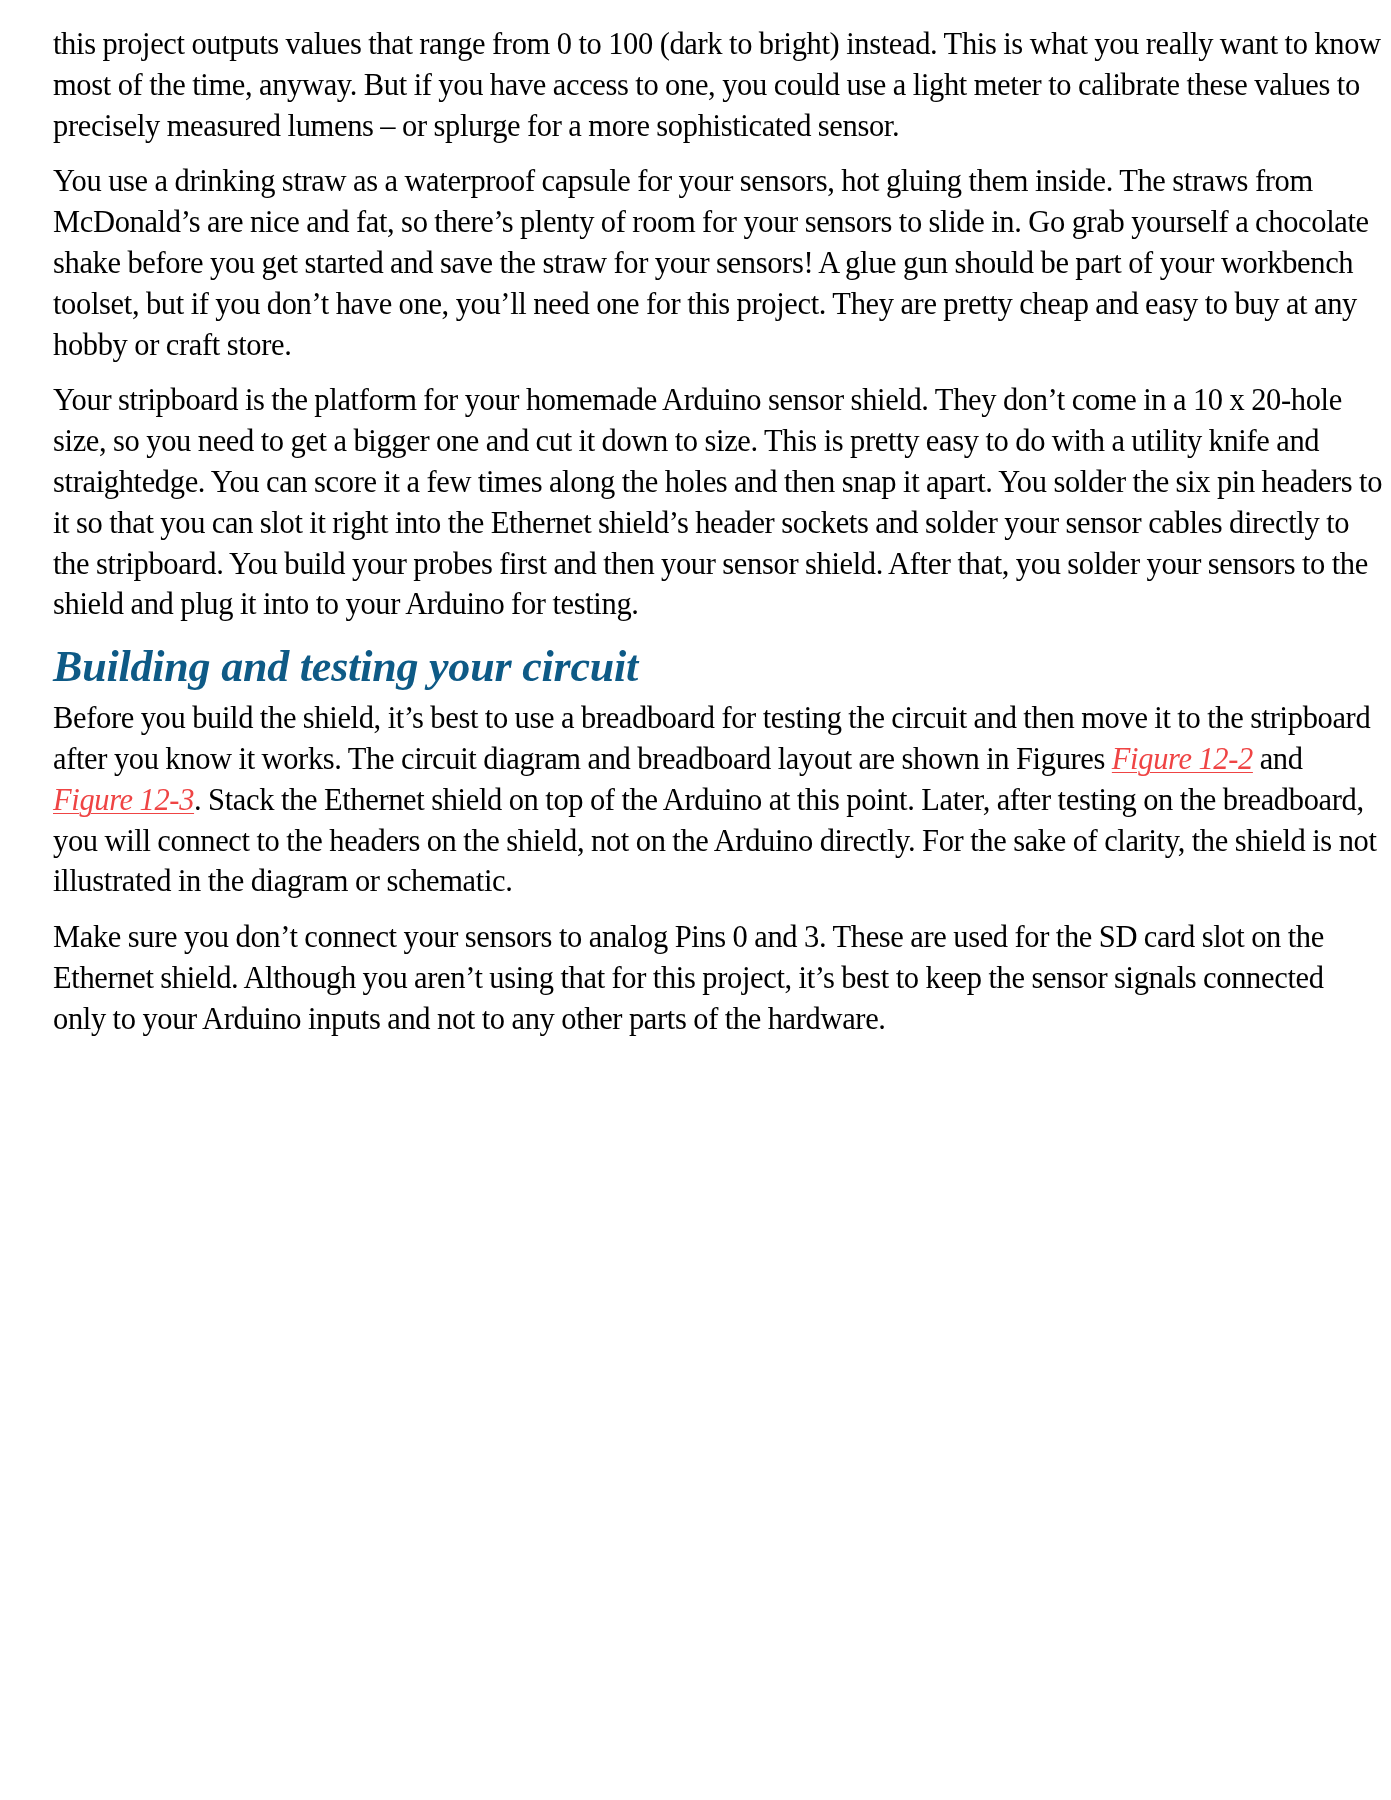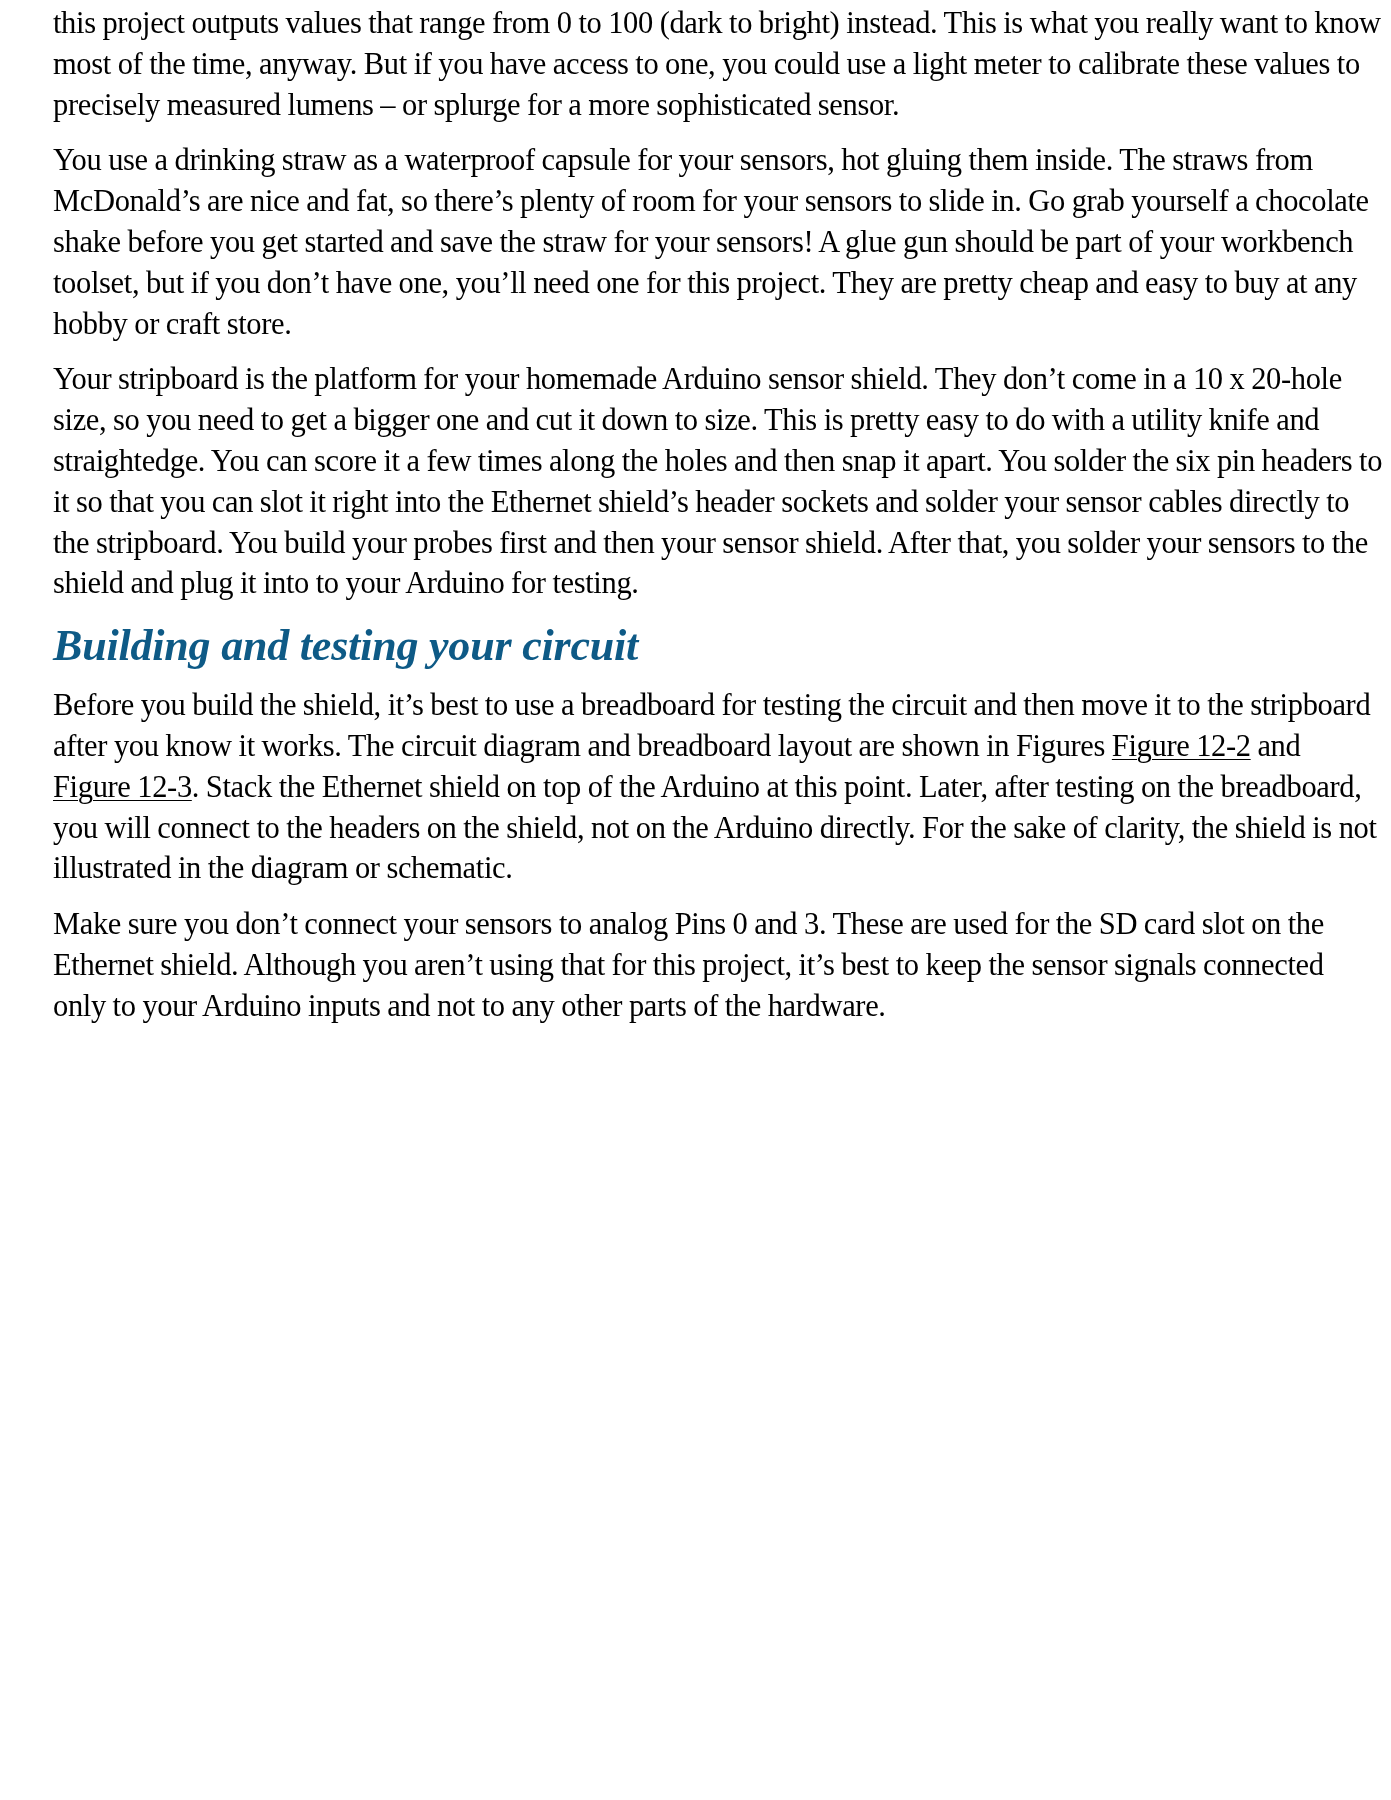--- a/index.html
+++ b/index.html
@@ -11,45 +11,46 @@
       width: 1391px;
       height: 1800px;
       overflow: hidden;
       position: relative;
       font-family: "Liberation Serif", serif;
       color: #000000;
     }
     .page {
       position: absolute;
       left: 53px;
-      top: 3px;
+      top: 24px;
       width: 1330px;
     }
     p.para {
       margin: 0 0 15px 0;
       font-size: 30.5px;
       line-height: 40.8px;
       letter-spacing: -0.35px;
       word-spacing: -0.5px;
     }
     h2.section-heading {
-      margin: 8px 0 12px 0;
+      margin: 8px 0 4px 0;
       font-family: "Liberation Serif", serif;
       font-style: italic;
       font-weight: bold;
       font-size: 44px;
       line-height: 54px;
       color: #0e5a86;
       letter-spacing: -0.2px;
     }
     a.fig-link {
-      color: #000000;
+      color: #ef4444;
       text-decoration: underline;
       text-underline-offset: 3px;
       text-decoration-thickness: 1px;
+      font-style: italic;
     }
   </style>
 </head>
 <body>
 
 <div class="page">
 
   <p class="para">this project outputs values that range from 0 to 100 (dark to bright) instead. This is what you really want to know most of the time, anyway. But if you have access to one, you could use a light meter to calibrate these values to precisely measured lumens – or splurge for a more sophisticated sensor.</p>
 
   <p class="para">You use a drinking straw as a waterproof capsule for your sensors, hot gluing them inside. The straws from McDonald’s are nice and fat, so there’s plenty of room for your sensors to slide in. Go grab yourself a chocolate shake before you get started and save the straw for your sensors! A glue gun should be part of your workbench toolset, but if you don’t have one, you’ll need one for this project. They are pretty cheap and easy to buy at any hobby or craft store.</p>

